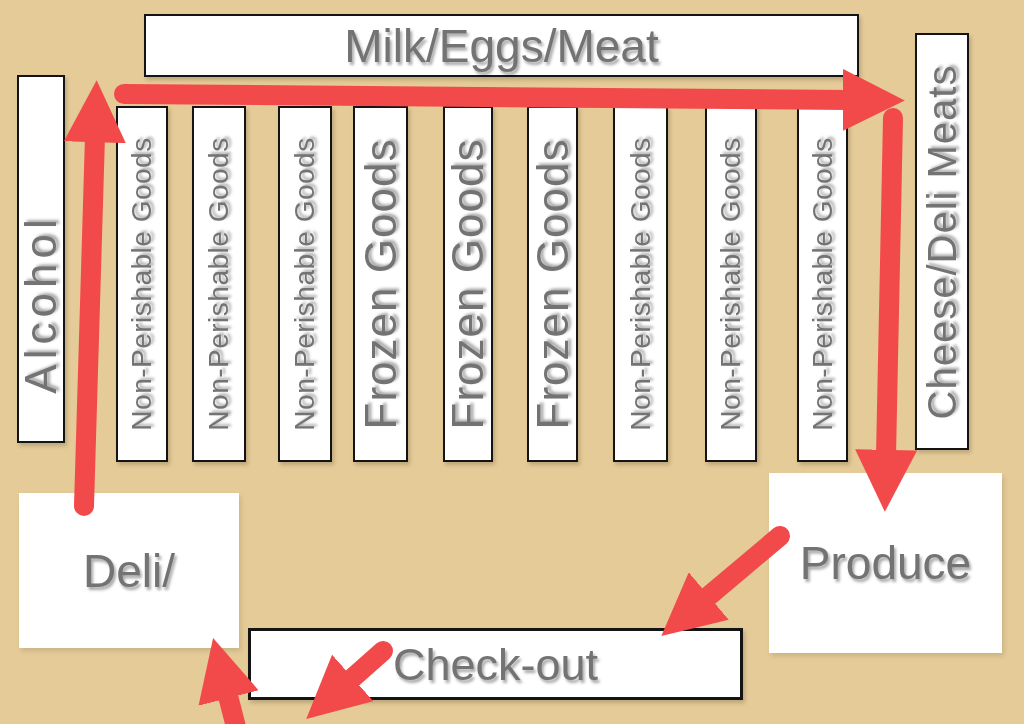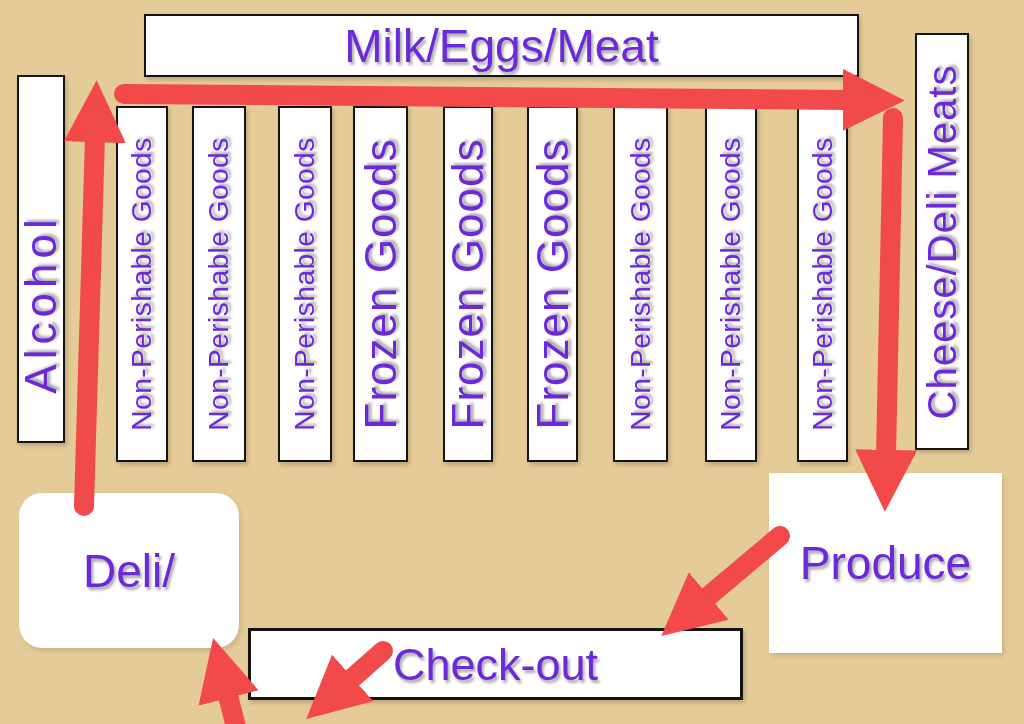--- a/index.html
+++ b/index.html
@@ -2,21 +2,21 @@
 <html><head>
 <meta charset="utf-8">
 <style>
   html,body{margin:0;padding:0;}
   body{font-family:"Liberation Sans", sans-serif;}
   #canvas{
     position:relative;
     width:1024px;height:724px;
     overflow:hidden;
     background:#e5cb97;
-    color:#6d28d9;
+    color:#737373;
   }
   .box{
     position:absolute;
     background:#ffffff;
     display:flex;align-items:center;justify-content:center;
     box-sizing:border-box;
   }
   .bordered{
     border:2px solid #141414;
     box-shadow:2px 3px 4px rgba(0,0,0,0.18);
@@ -26,21 +26,21 @@
   }
   .lbl{
     text-shadow:2px 3px 3px rgba(0,0,0,0.35);
     white-space:nowrap;
     line-height:1;
   }
   
   #milk{left:144px;top:14px;width:715px;height:63px;font-size:46px;}
   #alcohol{left:17px;top:75px;width:48px;height:368px;}
   #cheese{left:915px;top:33px;width:54px;height:417px;}
-  #deli{left:19px;top:493px;width:220px;height:155px;flex-direction:column;font-size:46px;border-radius:23px;}
+  #deli{left:19px;top:493px;width:220px;height:155px;flex-direction:column;font-size:46px;}
   #deli .line{line-height:62px;}
   #produce{left:769px;top:473px;width:233px;height:180px;font-size:46px;}
   #checkout{left:248px;top:628px;width:495px;height:72px;font-size:45px;border-width:3px;}
   
   .vlabel{
     position:absolute;left:50%;top:50%;
     transform:translate(-50%,-50%) rotate(-90deg);
     white-space:nowrap;line-height:1;
     text-shadow:2px 3px 3px rgba(0,0,0,0.35);
   }

